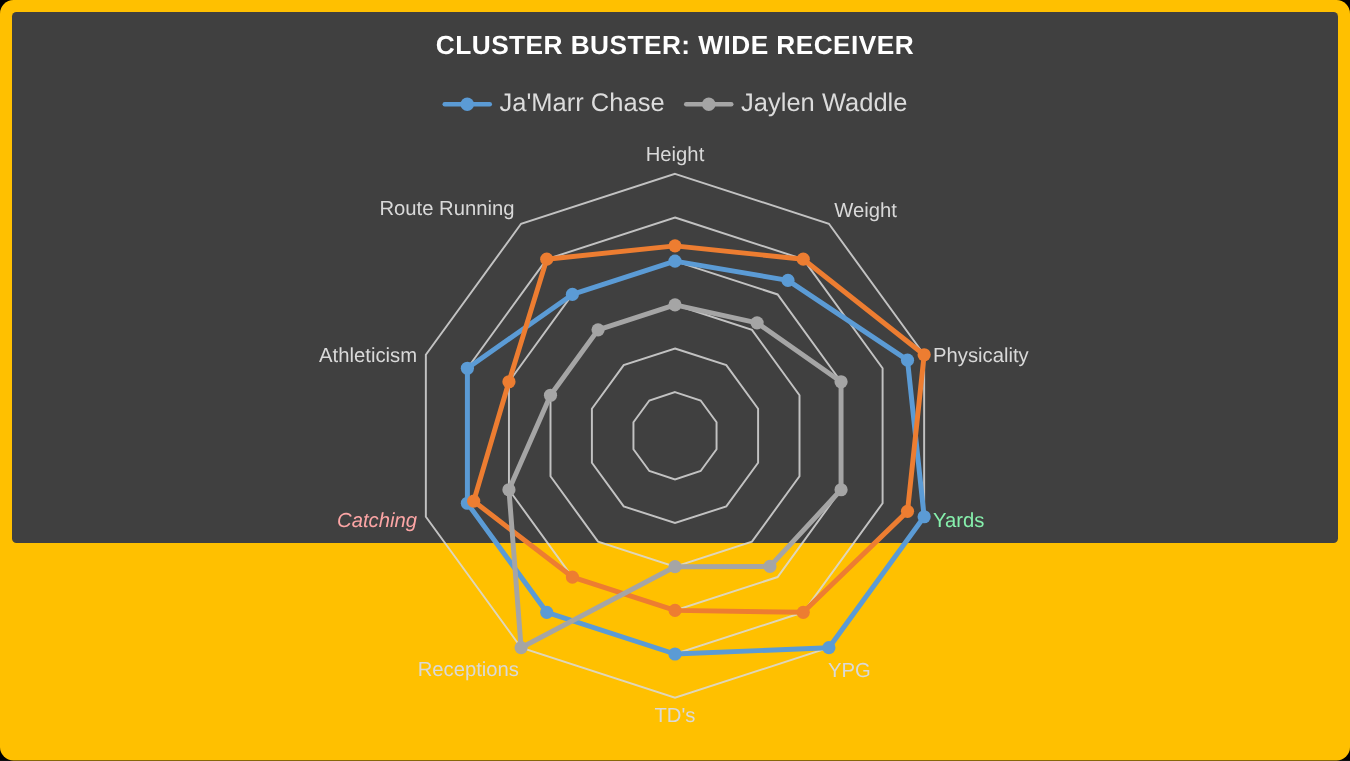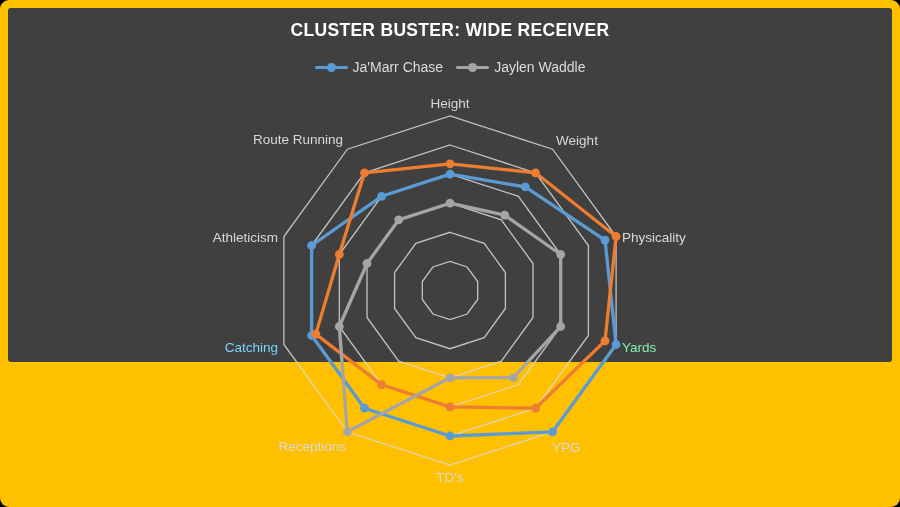--- a/index.html
+++ b/index.html
@@ -2,21 +2,21 @@
 <html><head>
 <meta charset="utf-8">
 <style>
   html,body{margin:0;padding:0;width:900px;height:507px;overflow:hidden;background:#000;
             font-family:"Liberation Sans", sans-serif;}
   .frame{position:absolute;top:0;left:0;width:900px;height:507px;background:#FFC000;border-radius:9px;}
   .canvas{position:absolute;top:8px;left:8px;width:884px;height:354px;background:#404040;border-radius:3px;}
   .chart-title{position:absolute;top:20px;left:0;width:900px;text-align:center;
                font-size:17.5px;font-weight:bold;letter-spacing:.3px;color:#FFFFFF;}
   .legend{position:absolute;top:59px;left:0;width:900px;display:flex;justify-content:center;
-          align-items:center;gap:13px;font-size:14px;color:#DCDCDC;}
+          align-items:center;gap:13px;font-size:17px;color:#DCDCDC;}
   .legend-item{display:flex;align-items:center;gap:5px;}
   .legend-marker{position:relative;width:33px;height:9px;display:inline-block;}
   .legend-line{position:absolute;left:0;top:3px;width:33px;height:3.4px;border-radius:2px;}
   .legend-dot{position:absolute;left:12px;top:0;width:9px;height:9px;border-radius:50%;}
   .legend-label{white-space:nowrap;}
   #radar-svg{position:absolute;top:0;left:0;}
   .axis-label{position:absolute;font-size:13.5px;color:#D9D9D9;white-space:nowrap;}
   .anchor-center{transform:translate(-50%,-50%);}
   .anchor-left{transform:translate(0,-50%);}
   .anchor-right{transform:translate(-100%,-50%);}
@@ -68,21 +68,21 @@
         <circle cx="398.7" cy="219.9" r="4.4" fill="#A5A5A5"></circle>
       </svg>
     <div id="axis-labels" style="position:absolute;left:-8px;top:-8px;width:900px;height:507px;">
         <div class="axis-label anchor-center" style="left: 450px; top: 103px; color: rgb(217, 217, 217);">Height</div>
         <div class="axis-label anchor-center" style="left: 577px; top: 140px; color: rgb(217, 217, 217);">Weight</div>
         <div class="axis-label anchor-left" style="left: 622px; top: 237px; color: rgb(217, 217, 217);">Physicality</div>
         <div class="axis-label anchor-left" style="left: 622px; top: 347px; color: #86efac;">Yards</div>
         <div class="axis-label anchor-left" style="left: 552px; top: 447px; color: rgb(217, 217, 217);">YPG</div>
         <div class="axis-label anchor-center" style="left: 450px; top: 477px; color: rgb(217, 217, 217);">TD's</div>
         <div class="axis-label anchor-right" style="left: 346px; top: 446px; color: rgb(217, 217, 217);">Receptions</div>
-        <div class="axis-label anchor-right" style="left: 278px; top: 347px; color: #7dd3fc;">Catching</div>
+        <div class="axis-label anchor-right" style="left: 278px; top: 347px; color: #fca5a5; font-style: italic;">Catching</div>
         <div class="axis-label anchor-right" style="left: 278px; top: 237px; color: rgb(217, 217, 217);">Athleticism</div>
         <div class="axis-label anchor-right" style="left: 343px; top: 139px; color: rgb(217, 217, 217);">Route Running</div>
       </div>
   </div>
   <div class="chart-title" style="color: rgb(255, 255, 255);">CLUSTER BUSTER: WIDE RECEIVER</div>
   <div class="legend" id="legend">
       <span class="legend-item">
         <span class="legend-marker">
           <span class="legend-line" style="background: rgb(91, 155, 213);"></span>
           <span class="legend-dot" style="background: rgb(91, 155, 213);"></span>

